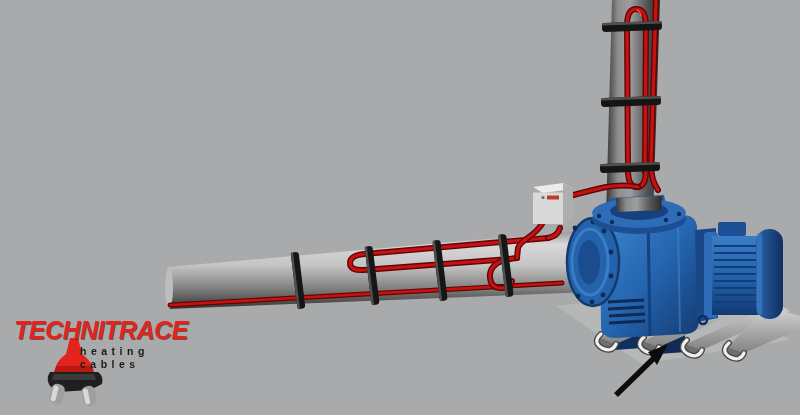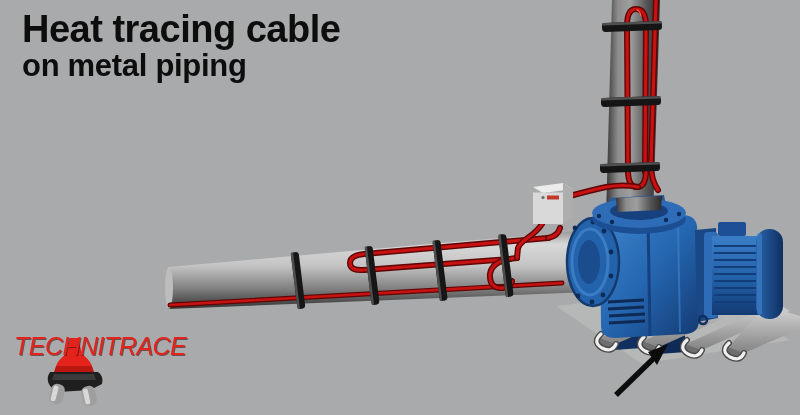--- a/index.html
+++ b/index.html
@@ -11,22 +11,22 @@
   .stage svg{position:absolute;left:0;top:0;}
   .title{position:absolute;left:22px;top:10px;color:#0d0d0d;}
   .title .t1{font-size:38px;font-weight:800;letter-spacing:-0.5px;line-height:1.05;}
   .title .t2{font-size:31px;font-weight:700;letter-spacing:-0.3px;margin-top:0px;line-height:1.0;}
   .annotation{
     position:absolute;left:299px;top:372px;
     font-size:15.5px;color:#3b3b3b;letter-spacing:0.2px;
   }
   .logo{position:absolute;left:10px;top:316px;width:190px;height:95px;}
   .logo .brand{
-    position:absolute;left:4px;top:16px;
-    font-size:25px;font-weight:400;font-style:italic;
+    position:absolute;left:4px;top:0;
+    font-size:25px;font-weight:700;font-style:italic;
     color:#e3231c;letter-spacing:-0.5px;
     text-shadow:1px 1px 0 rgba(60,10,8,0.55);
     white-space:nowrap;
   }
   .logo .tagline{
     position:absolute;left:70px;top:29px;
     font-size:10.5px;font-weight:700;color:#1b1b1b;line-height:1.25;
   }
   .logo .tagline .w{letter-spacing:4.5px;display:block;}
   .logo .logo-art{position:absolute;left:18px;top:22px;}
@@ -244,38 +244,38 @@
         <circle cx="703" cy="320" r="4" fill="none" stroke="#0f2f60" stroke-width="2.5"></circle>
       </g>
     </g>
 
     <g>
       <line x1="616" y1="395" x2="654" y2="358" stroke="#0c0c0c" stroke-width="5.5"></line>
       <polygon points="668,344 648,352 657,365" fill="#0c0c0c"></polygon>
     </g>
   </svg>
 
-  <div class="title">
-    <div class="t1">Heat tracing cable</div>
-    <div class="t2">on metal piping</div>
-  </div>
 
 
   <div class="logo">
     <svg class="logo-art" width="90" height="72" viewBox="0 0 90 72">
 
       <path d="M42,0 L50,0 L54,16 Q62,22 64,28 L28,28 Q30,22 38,16 Z" fill="#e3231c"></path>
       <path d="M28,28 L64,28 L66,34 L26,34 Z" fill="#b81712"></path>
 
       <path d="M22,34 L70,34 Q76,38 74,46 L62,52 L30,54 Q18,48 20,38 Z" fill="#1f1f1f"></path>
       <path d="M26,36 L66,36 L68,42 L24,42 Z" fill="#3a3a3a"></path>
 
       <g>
         <rect x="22" y="46" width="14" height="20" rx="6" transform="rotate(14 29 56)" fill="#9f9f9f"></rect>
         <rect x="24" y="48" width="5" height="16" rx="2.5" transform="rotate(14 29 56)" fill="#d8d8d8"></rect>
         <rect x="54" y="48" width="14" height="20" rx="6" transform="rotate(-12 61 58)" fill="#9f9f9f"></rect>
         <rect x="56" y="50" width="5" height="16" rx="2.5" transform="rotate(-12 61 58)" fill="#d8d8d8"></rect>
       </g>
     </svg>
     <div class="brand">TECHNITRACE</div>
+    <div class="tagline">
+      <span class="w">heating</span>
+      <span class="w">cables</span>
+    </div>
   </div>
 
 </div>
 
 </body></html>

